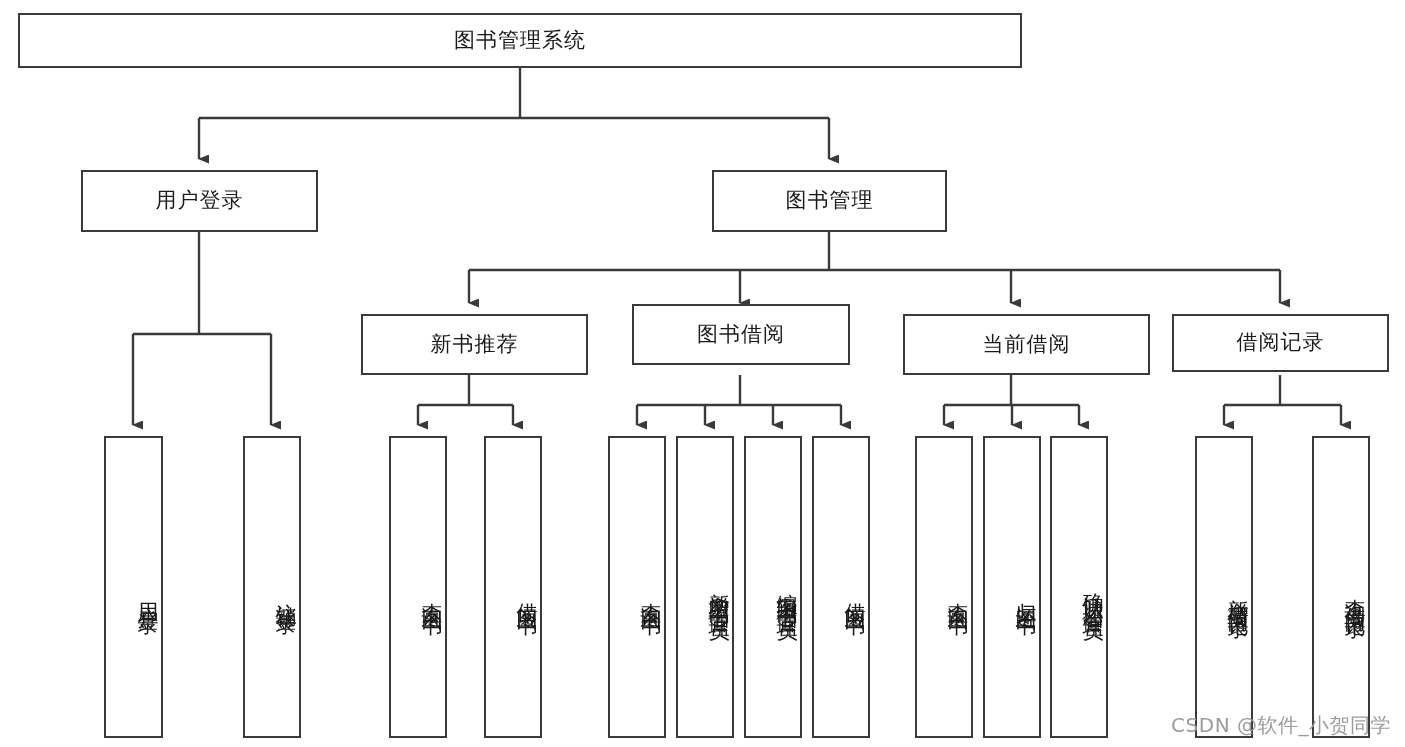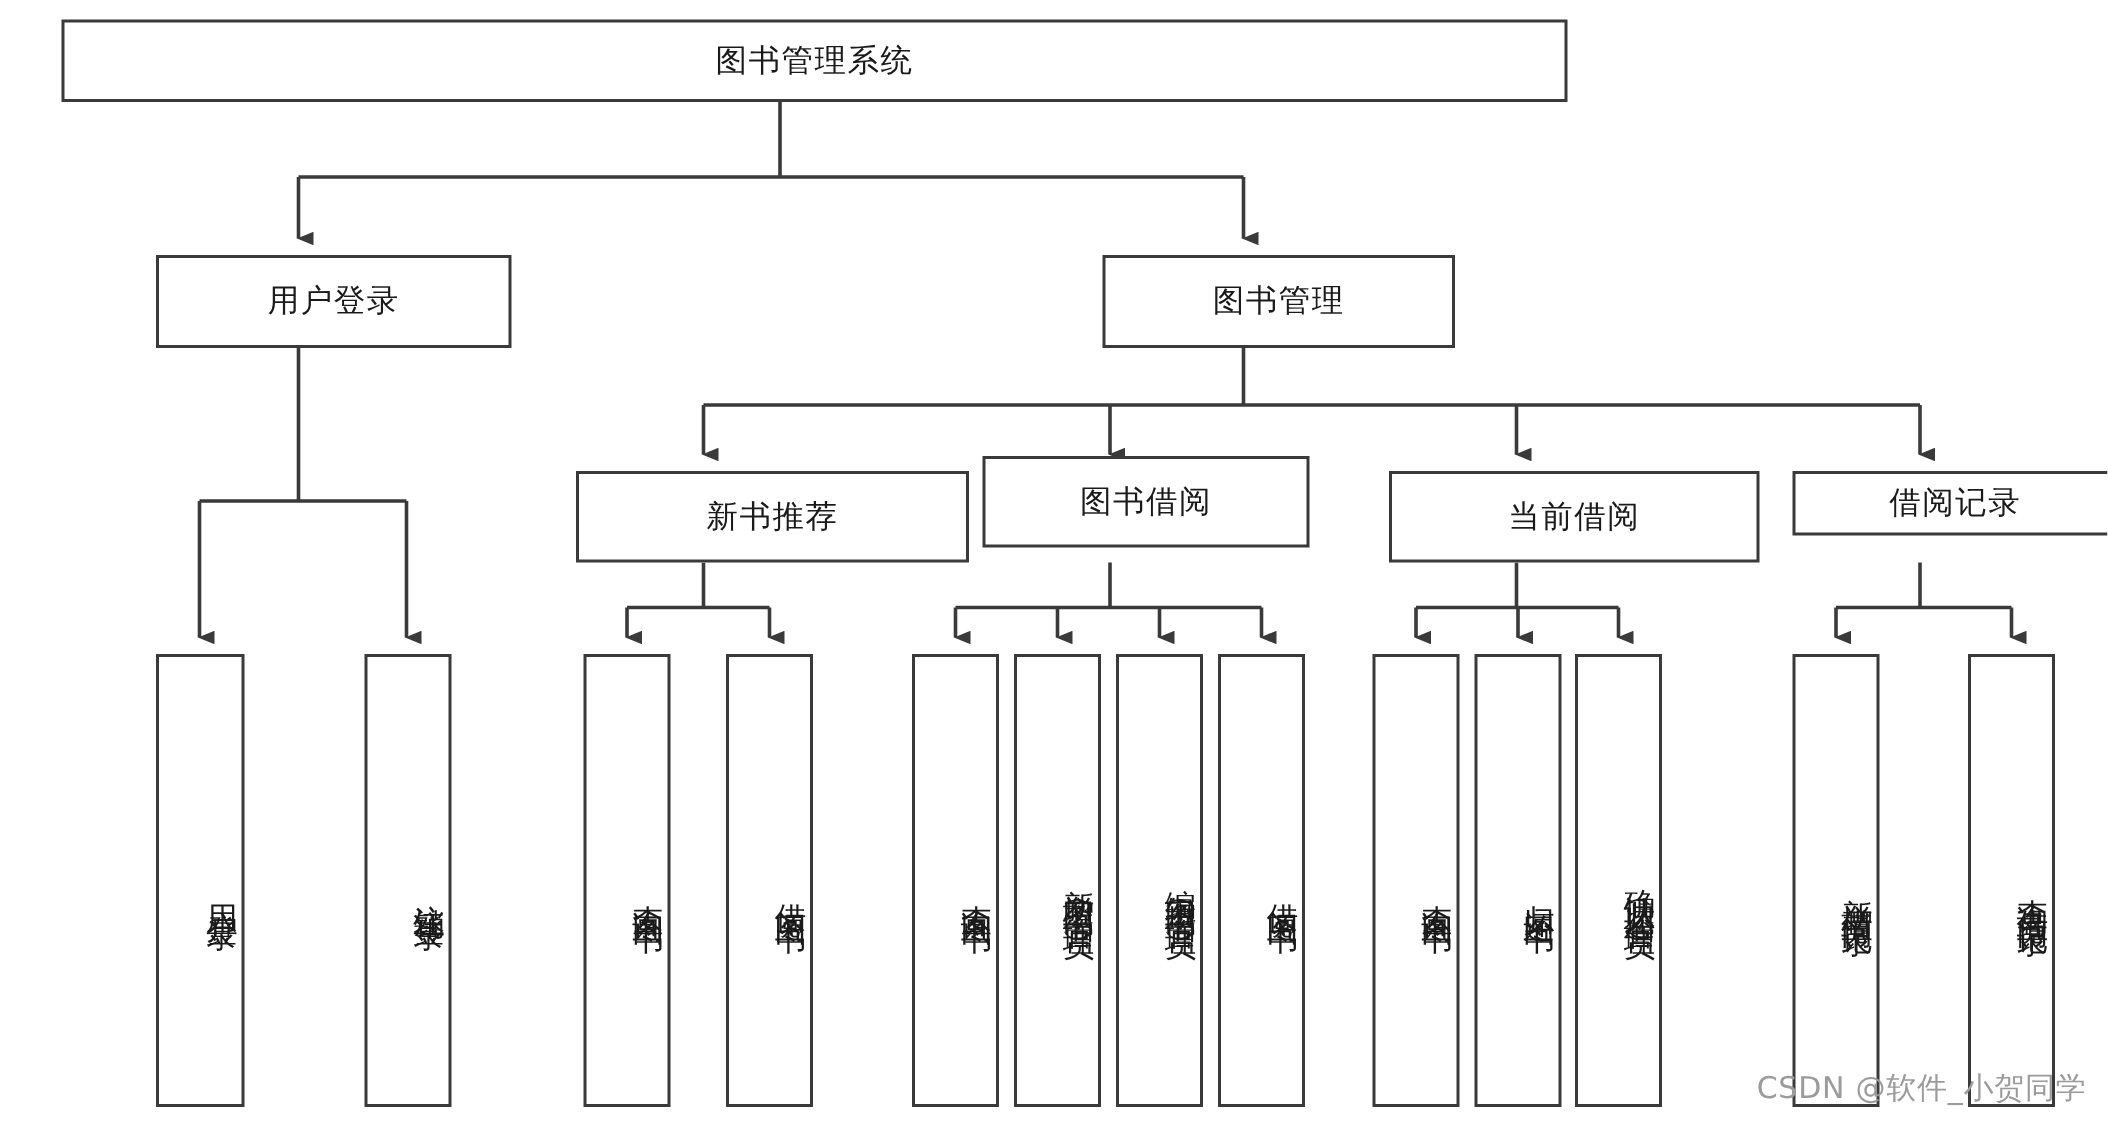--- a/index.html
+++ b/index.html
@@ -34,21 +34,20 @@
     align-items: center;
     justify-content: center;
     color: #1a1a1a;
     font-family: "DejaVu Sans", "Liberation Sans", sans-serif;
   }
   .node.horiz {
     font-size: 21px;
     letter-spacing: 1px;
     line-height: 1.2;
     text-align: left;
-    margin-left: 23px;
   }
   .node.vert {
     writing-mode: vertical-rl;
     text-orientation: upright;
     font-size: 21px;
     letter-spacing: 4px;
     line-height: 1.25;
     padding-top: 14px;
     align-items: flex-start;
     justify-content: center;
@@ -121,30 +120,30 @@
     <span class="node-label">图书管理系统</span>
   </div>
 
   <div class="node horiz" style="left: 81px; top: 170px; width: 237px; height: 62px;">
     <span class="node-label">用户登录</span>
   </div>
   <div class="node horiz" style="left: 712px; top: 170px; width: 235px; height: 62px;">
     <span class="node-label">图书管理</span>
   </div>
 
-  <div class="node horiz" style="left: 361px; top: 314px; width: 262px; height: 61px;">
+  <div class="node horiz" style="left: 361px; top: 314px; width: 227px; height: 61px;">
     <span class="node-label">新书推荐</span>
   </div>
   <div class="node horiz" style="left: 632px; top: 304px; width: 218px; height: 61px;">
     <span class="node-label">图书借阅</span>
   </div>
   <div class="node horiz" style="left: 903px; top: 314px; width: 247px; height: 61px;">
     <span class="node-label">当前借阅</span>
   </div>
-  <div class="node horiz" style="left: 1172px; top: 314px; width: 217px; height: 43px;">
+  <div class="node horiz" style="left: 1172px; top: 314px; width: 217px; height: 58px;">
     <span class="node-label">借阅记录</span>
   </div>
 
   <div class="node vert" style="left: 104px; top: 436px; width: 59px; height: 302px;">
     <span class="node-label">用户登录</span>
   </div>
   <div class="node vert" style="left: 243px; top: 436px; width: 58px; height: 302px;">
     <span class="node-label">注销登录</span>
   </div>
 

